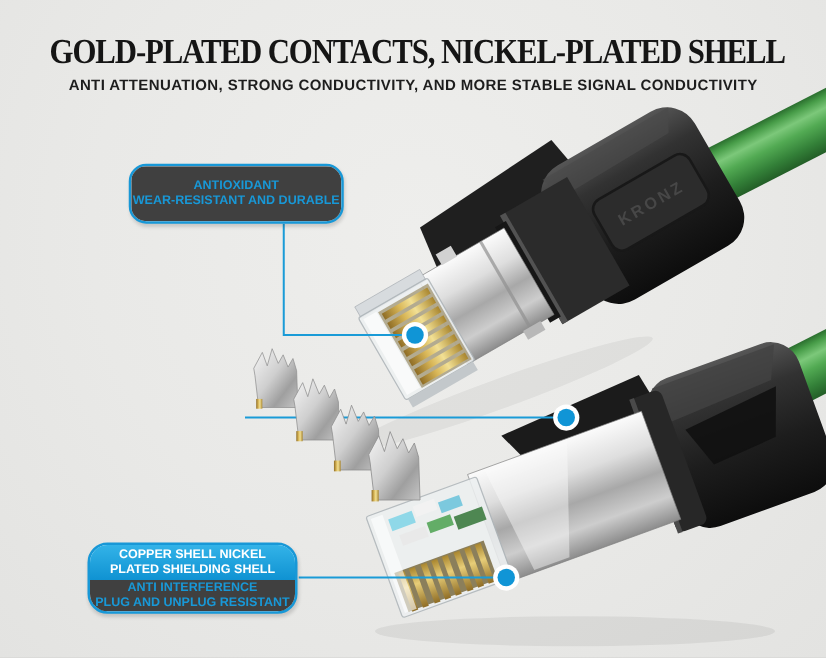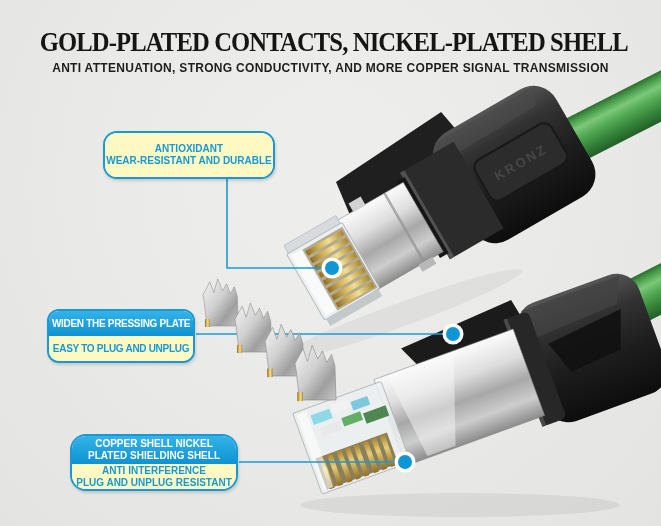--- a/index.html
+++ b/index.html
@@ -29,21 +29,21 @@
     overflow:hidden;box-shadow:1px 2px 3px rgba(0,0,0,.15);
     display:flex;flex-direction:column;box-sizing:border-box;
   }
   .callout .hd{
     background:linear-gradient(#33b3e8,#0f92d2);color:#fff;font-weight:bold;
     display:flex;align-items:center;justify-content:center;text-align:center;
     white-space:pre-line;line-height:12px;flex:0 0 auto;
   }
   .callout .bd{
     color:var(--blue);font-weight:bold;display:flex;align-items:center;justify-content:center;
-    text-align:center;white-space:pre-line;line-height:12px;flex:1 1 auto;background:#fef9c3;
+    text-align:center;white-space:pre-line;line-height:12px;flex:1 1 auto;background:#404040;
   }
   #callout-1{left:103px;top:131px;width:172px;height:48px;border-radius:14px;font-size:10px;}
   #callout-1 .hd{height:20px;}
   #callout-2{left:47px;top:309px;width:148px;height:54px;border-radius:12px;font-size:10px;letter-spacing:-.3px;}
   #callout-2 .hd{height:25px;}
   #callout-3{left:70px;top:434px;width:168px;height:57px;border-radius:16px;font-size:10px;}
   #callout-3 .hd{height:28px;}
   svg{position:absolute;left:0;top:0;}
   svg text{font-family:"Liberation Sans",sans-serif;}
 </style>
@@ -188,31 +188,27 @@
 
     <circle cx="453" cy="334" r="10.5" fill="#ffffff"></circle>
     <circle cx="453" cy="334" r="7" fill="#1095d6"></circle>
 
     <line x1="239" y1="462" x2="396" y2="462" stroke="#1a9bd7" stroke-width="1.6"></line>
     <circle cx="405" cy="462" r="10.5" fill="#ffffff"></circle>
     <circle cx="405" cy="462" r="7" fill="#1095d6"></circle>
   </svg>
 
   <div class="title">GOLD-PLATED CONTACTS, NICKEL-PLATED SHELL</div>
-  <div class="subtitle">ANTI ATTENUATION, STRONG CONDUCTIVITY, AND MORE COPPER SIGNAL TRANSMISSION</div>
+  <div class="subtitle">ANTI ATTENUATION, STRONG CONDUCTIVITY, AND MORE STABLE SIGNAL CONDUCTIVITY</div>
 
   <div class="callout" id="callout-1">
     <div class="bd">ANTIOXIDANT
 WEAR-RESISTANT AND DURABLE</div>
   </div>
 
-  <div class="callout" id="callout-2">
-    <div class="hd">WIDEN THE PRESSING PLATE</div>
-    <div class="bd">EASY TO PLUG AND UNPLUG</div>
-  </div>
 
   <div class="callout" id="callout-3">
     <div class="hd">COPPER SHELL NICKEL
 PLATED SHIELDING SHELL</div>
     <div class="bd">ANTI INTERFERENCE
 PLUG AND UNPLUG RESISTANT</div>
   </div>
 
 </div>
 

